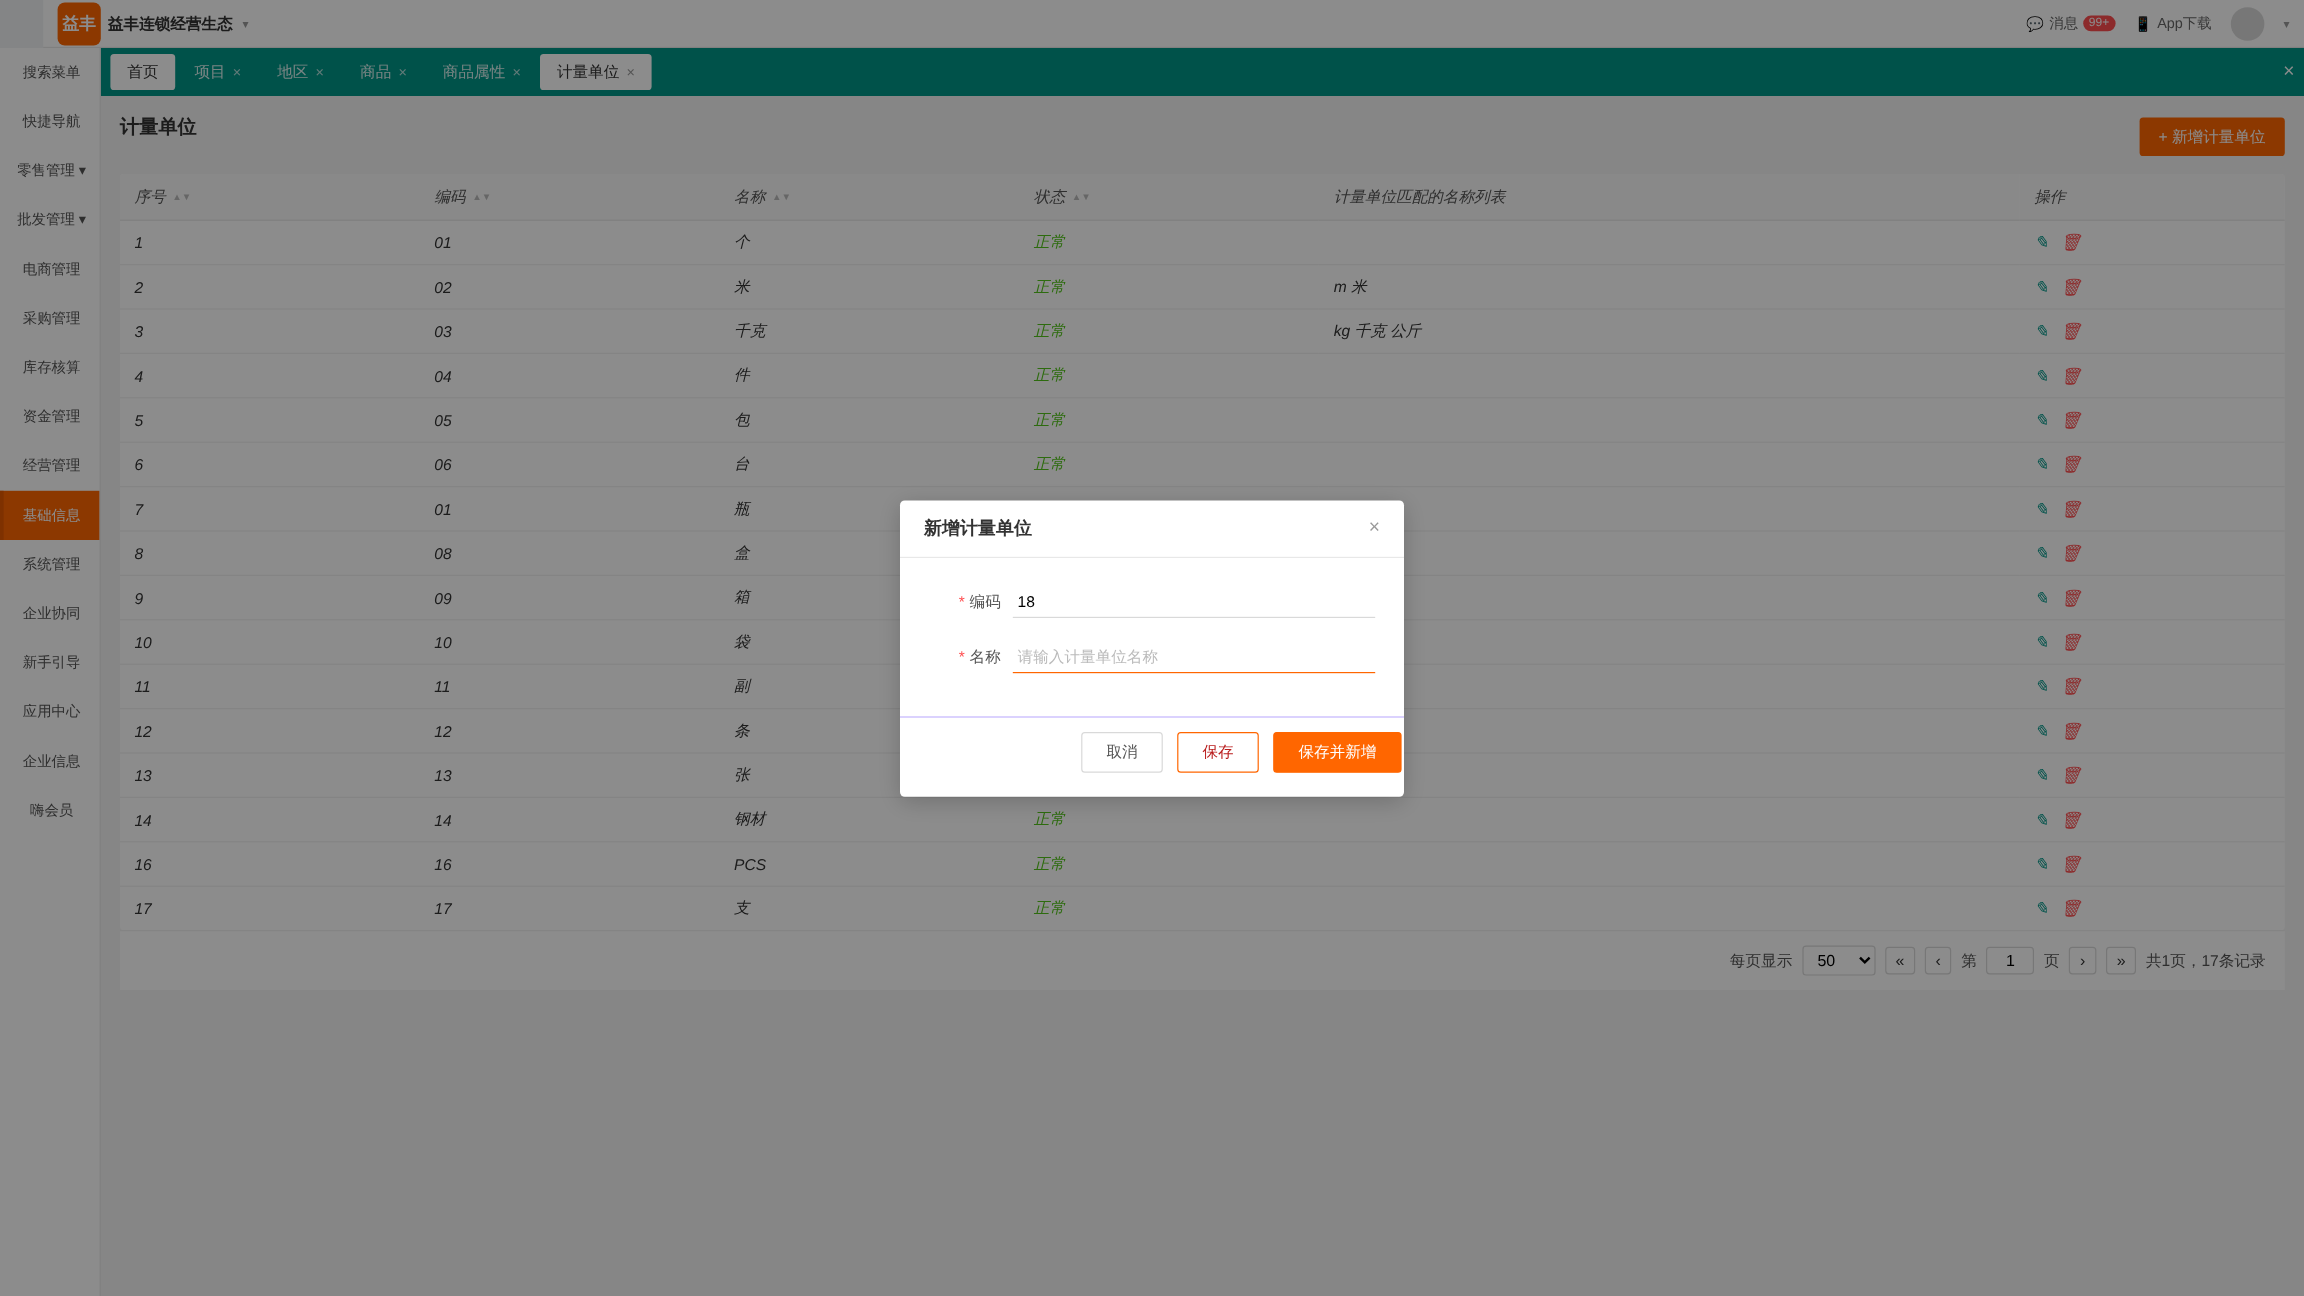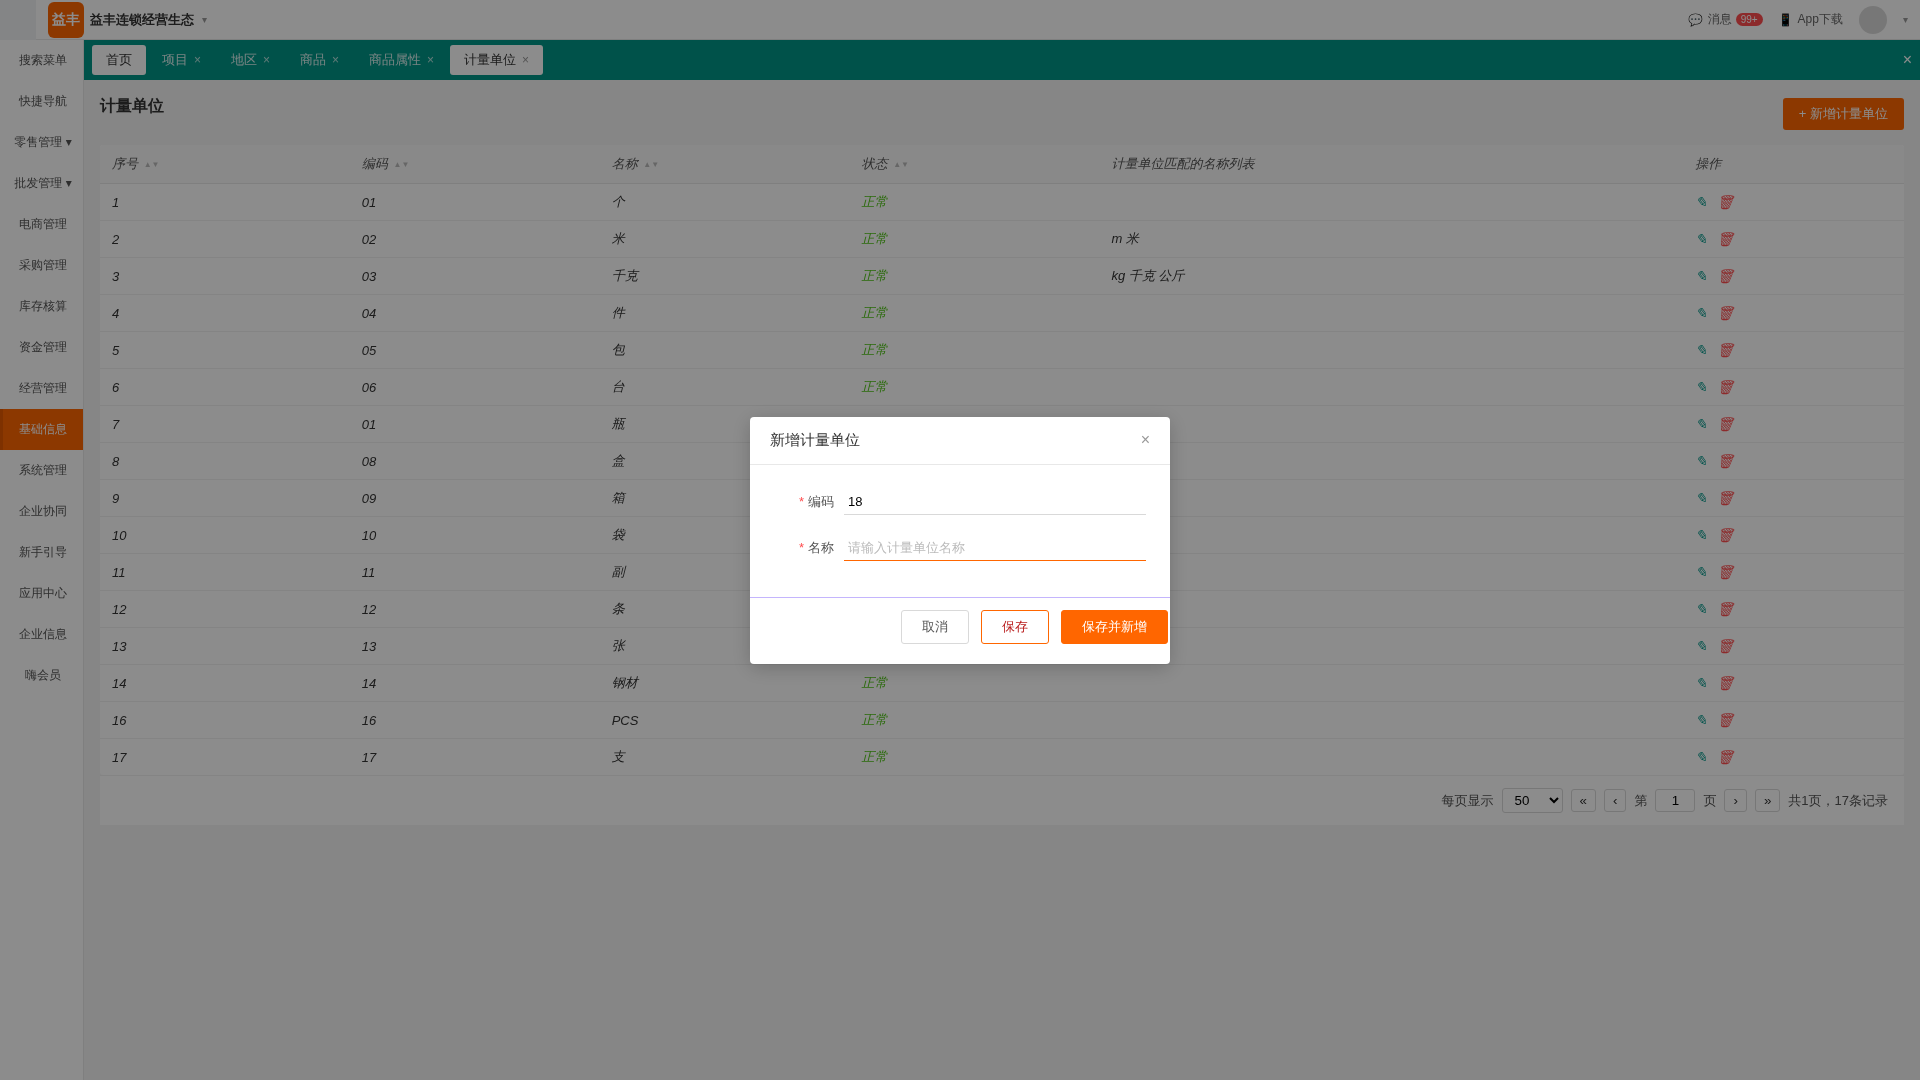--- a/index.html
+++ b/index.html
@@ -59,21 +59,21 @@
     .page-btn { border: 1px solid #d9d9d9; background: #fff; padding: 3px 8px; border-radius: 3px; cursor: pointer; color: #333; }
     .page-input { border: 1px solid #d9d9d9; width: 40px; text-align: center; border-radius: 3px; padding: 3px; }
     .page-select { border: 1px solid #d9d9d9; border-radius: 3px; padding: 3px 8px; background: #fff; }
 
     
     .overlay { position: fixed; top: 0; left: 0; width: 100%; height: 100%; background: rgba(0,0,0,0.45); z-index: 100; display: flex; align-items: center; justify-content: center; }
 
     
     .modal { background: #fff; border-radius: 4px; width: 420px; box-shadow: 0 4px 20px rgba(0,0,0,0.2); }
     .modal-header { display: flex; align-items: center; justify-content: space-between; padding: 14px 20px; border-bottom: 1px solid #e8e8e8; }
-    .modal-title { font-size: 15px; font-weight: normal; color: #333; }
+    .modal-title { font-size: 15px; font-weight: bold; color: #333; }
     .modal-close { cursor: pointer; color: #999; font-size: 16px; }
     .modal-body { padding: 24px 24px 16px; }
     .form-row { display: flex; align-items: center; margin-bottom: 20px; }
     .form-label { width: 60px; text-align: right; color: #555; font-size: 13px; flex-shrink: 0; }
     .required-star { color: #ff4d4f; margin-right: 4px; }
     .form-input { flex: 1; border: none; border-bottom: 1px solid #d9d9d9; padding: 5px 4px; font-size: 13px; outline: none; margin-left: 10px; }
     .form-input.active-border { border-bottom: 1px solid #ff6600; }
     .form-input::placeholder { color: #bbb; }
     .modal-footer { display: flex; justify-content: flex-end; padding: 12px 2px 20px; gap: 12px; border-top: 1px solid #c4b5fd; }
     .btn-cancel { border: 1px solid #d9d9d9; background: #fff; color: #555; padding: 7px 20px; border-radius: 3px; cursor: pointer; font-size: 13px; }

